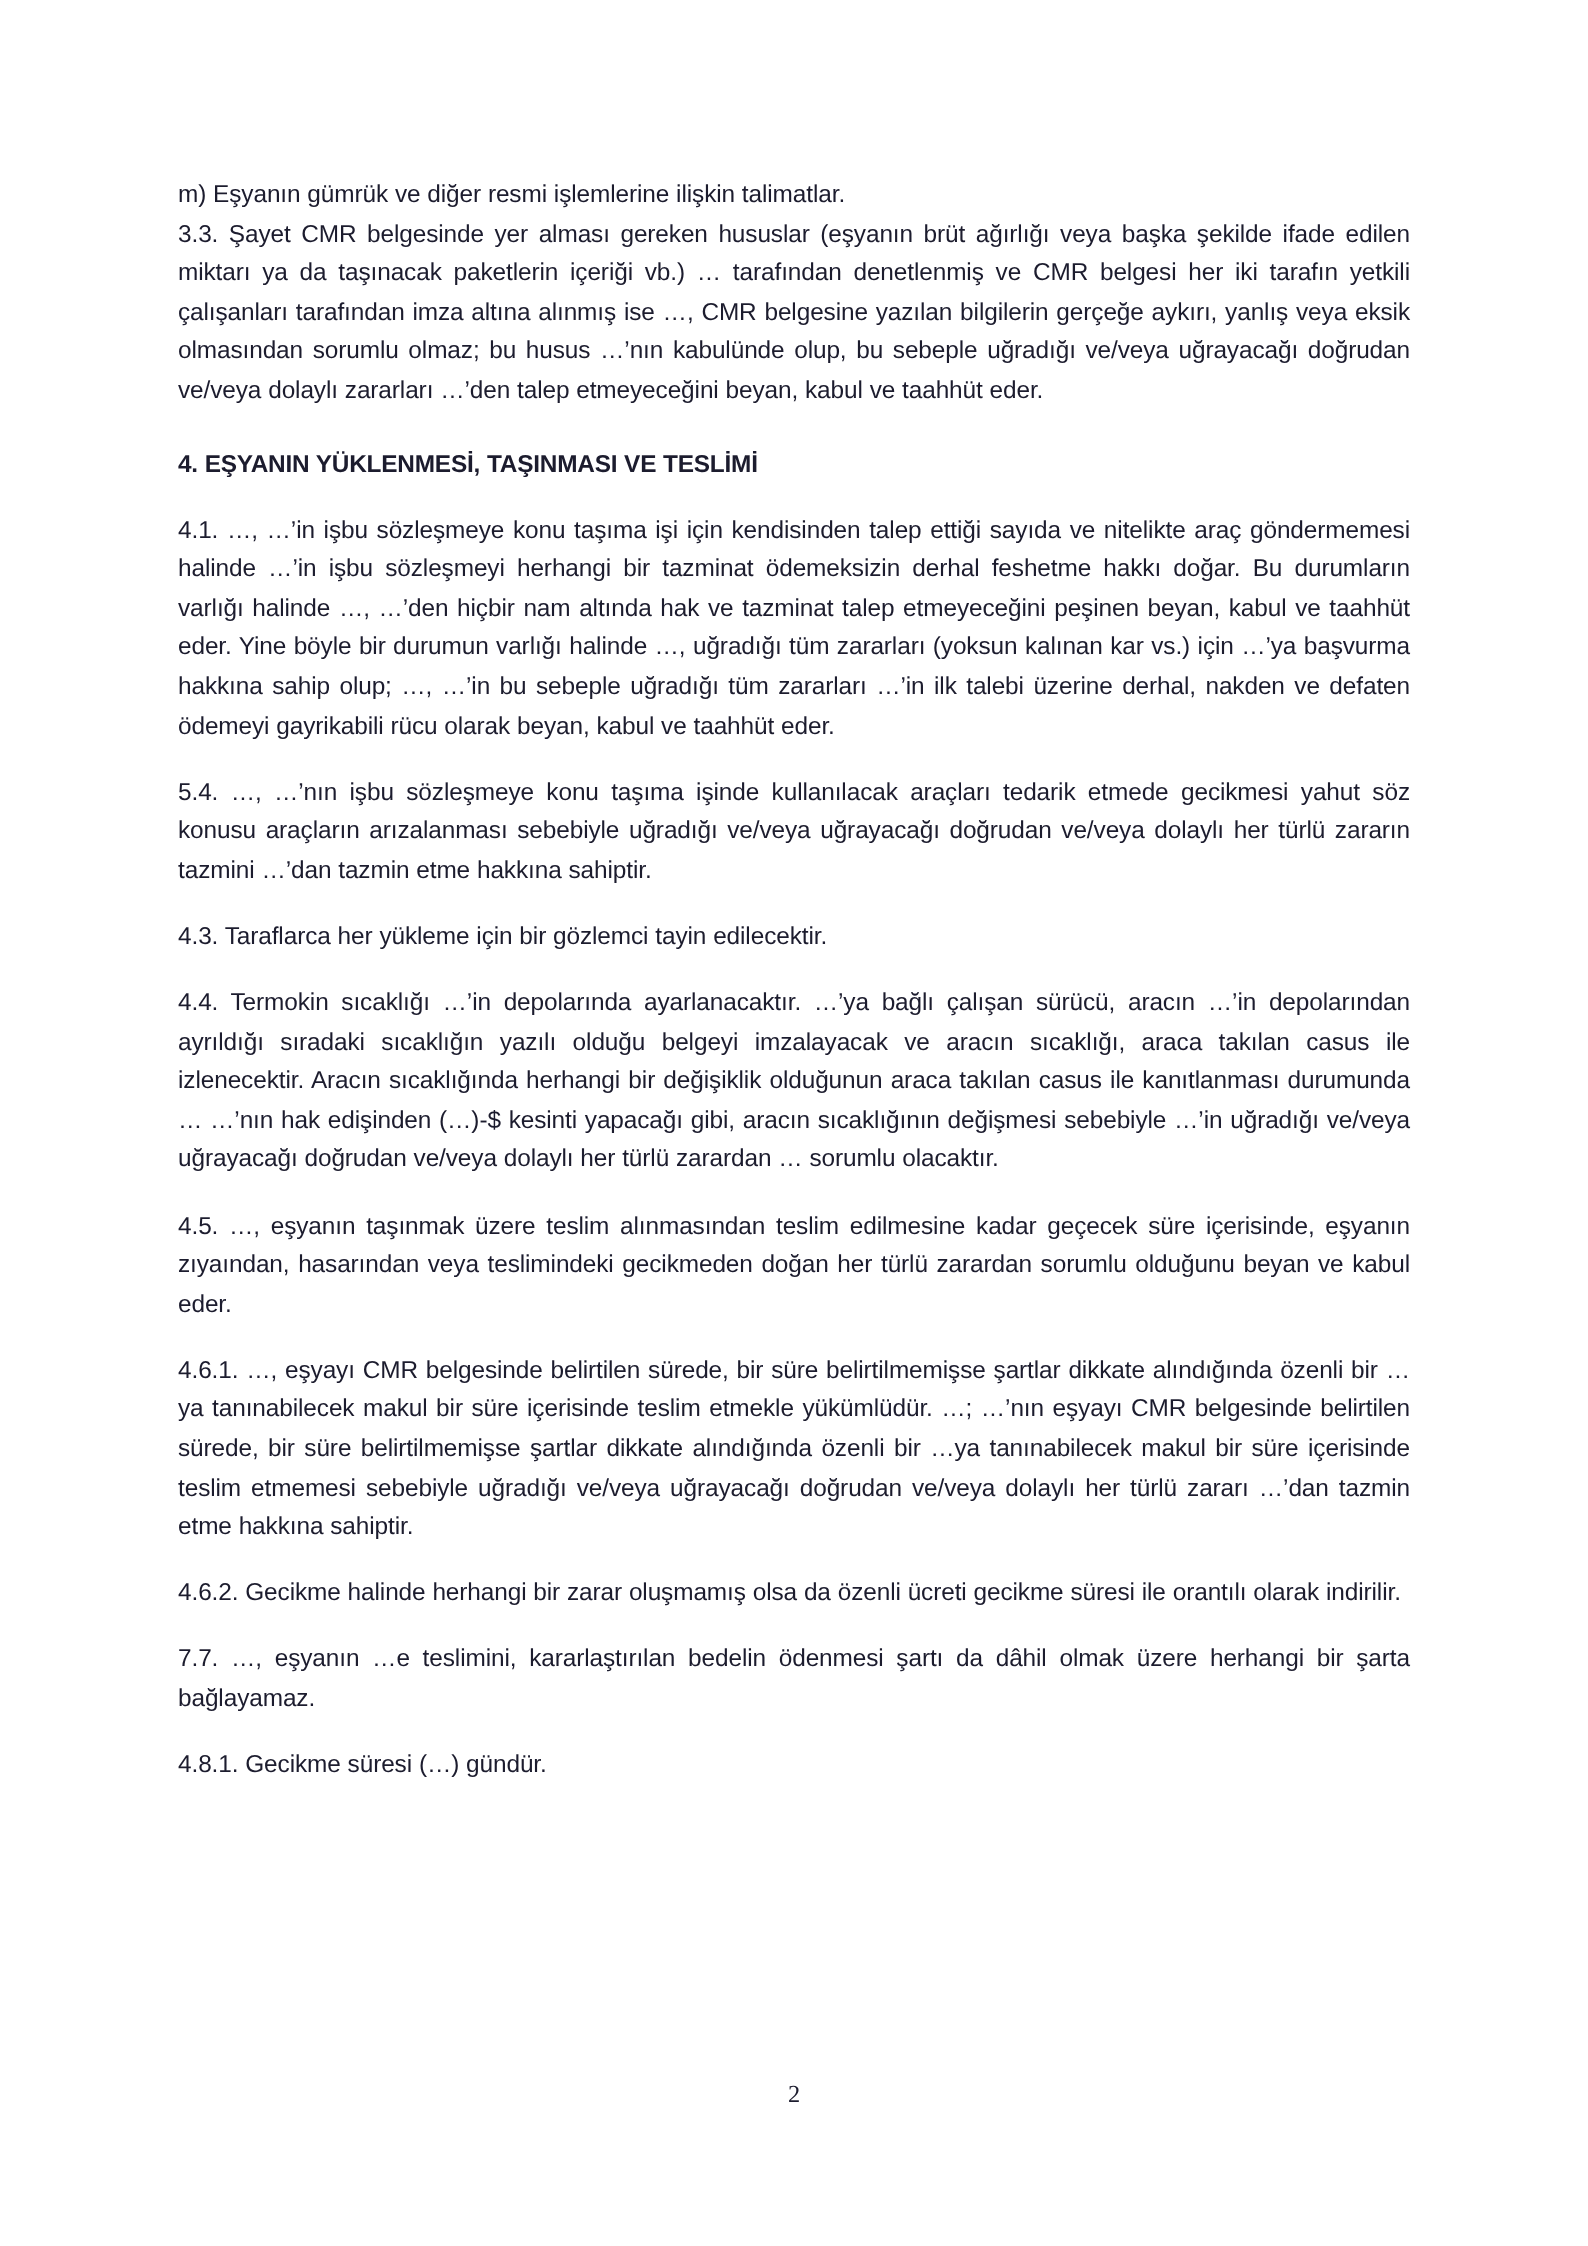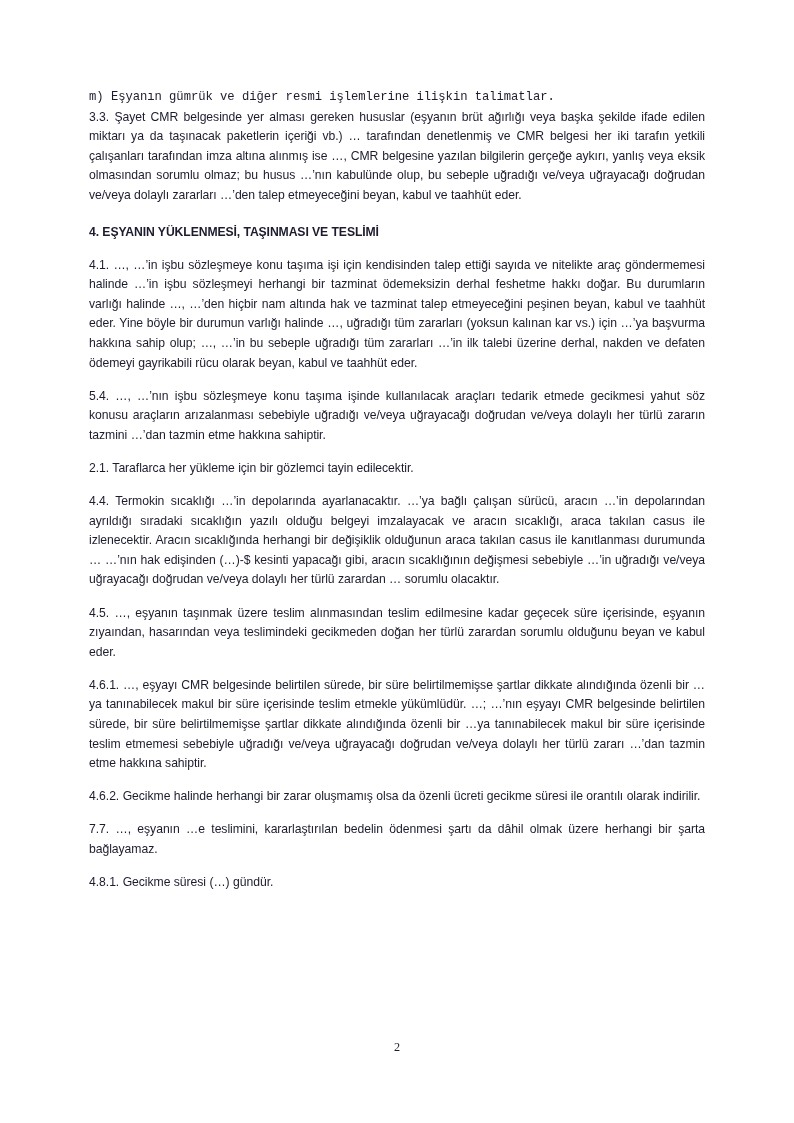--- a/index.html
+++ b/index.html
@@ -30,21 +30,20 @@
     color: #1c1c2e;
     text-align: justify;
     text-justify: inter-word;
     margin: 0 0 13.5px 0;
     hyphens: none;
     letter-spacing: -0.05px;
     word-spacing: 0.1px;
   }
   .para.tight {
     margin-bottom: 0;
-    font-family: Liberation Mono, monospace;
   }
   .para.heading {
     font-weight: bold;
     text-align: left;
     margin-top: 17px;
     letter-spacing: -0.1px;
   }
   .page-number {
     position: absolute;
     left: 0;
@@ -66,21 +65,21 @@
 
 
     <p class="para">3.3. Şayet CMR belgesinde yer alması gereken hususlar (eşyanın brüt ağırlığı veya başka şekilde ifade edilen miktarı ya da taşınacak paketlerin içeriği vb.) … tarafından denetlenmiş ve CMR belgesi her iki tarafın yetkili çalışanları tarafından imza altına alınmış ise …, CMR belgesine yazılan bilgilerin gerçeğe aykırı, yanlış veya eksik olmasından sorumlu olmaz; bu husus …’nın kabulünde olup, bu sebeple uğradığı ve/veya uğrayacağı doğrudan ve/veya dolaylı zararları …’den talep etmeyeceğini beyan, kabul ve taahhüt eder.</p>
 
     <p class="para heading">4. EŞYANIN YÜKLENMESİ, TAŞINMASI VE TESLİMİ</p>
 
     <p class="para">4.1. …, …’in işbu sözleşmeye konu taşıma işi için kendisinden talep ettiği sayıda ve nitelikte araç göndermemesi halinde …’in işbu sözleşmeyi herhangi bir tazminat ödemeksizin derhal feshetme hakkı doğar. Bu durumların varlığı halinde …, …’den hiçbir nam altında hak ve tazminat talep etmeyeceğini peşinen beyan, kabul ve taahhüt eder. Yine böyle bir durumun varlığı halinde …, uğradığı tüm zararları (yoksun kalınan kar vs.) için …’ya başvurma hakkına sahip olup; …, …’in bu sebeple uğradığı tüm zararları …’in ilk talebi üzerine derhal, nakden ve defaten ödemeyi gayrikabili rücu olarak beyan, kabul ve taahhüt eder.</p>
 
     <p class="para">5.4. …, …’nın işbu sözleşmeye konu taşıma işinde kullanılacak araçları tedarik etmede gecikmesi yahut söz konusu araçların arızalanması sebebiyle uğradığı ve/veya uğrayacağı doğrudan ve/veya dolaylı her türlü zararın tazmini …’dan tazmin etme hakkına sahiptir.</p>
 
-    <p class="para">2.1. Taraflarca her yükleme için bir gözlemci tayin edilecektir.</p>
+    <p class="para">4.3. Taraflarca her yükleme için bir gözlemci tayin edilecektir.</p>
 
     <p class="para">4.4. Termokin sıcaklığı …’in depolarında ayarlanacaktır. …’ya bağlı çalışan sürücü, aracın …’in depolarından ayrıldığı sıradaki sıcaklığın yazılı olduğu belgeyi imzalayacak ve aracın sıcaklığı, araca takılan casus ile izlenecektir. Aracın sıcaklığında herhangi bir değişiklik olduğunun araca takılan casus ile kanıtlanması durumunda … …’nın hak edişinden (…)-$ kesinti yapacağı gibi, aracın sıcaklığının değişmesi sebebiyle …’in uğradığı ve/veya uğrayacağı doğrudan ve/veya dolaylı her türlü zarardan … sorumlu olacaktır.</p>
 
     <p class="para">4.5. …, eşyanın taşınmak üzere teslim alınmasından teslim edilmesine kadar geçecek süre içerisinde, eşyanın zıyaından, hasarından veya teslimindeki gecikmeden doğan her türlü zarardan sorumlu olduğunu beyan ve kabul eder.</p>
 
     <p class="para">4.6.1. …, eşyayı CMR belgesinde belirtilen sürede, bir süre belirtilmemişse şartlar dikkate alındığında özenli bir …ya tanınabilecek makul bir süre içerisinde teslim etmekle yükümlüdür. …; …’nın eşyayı CMR belgesinde belirtilen sürede, bir süre belirtilmemişse şartlar dikkate alındığında özenli bir …ya tanınabilecek makul bir süre içerisinde teslim etmemesi sebebiyle uğradığı ve/veya uğrayacağı doğrudan ve/veya dolaylı her türlü zararı …’dan tazmin etme hakkına sahiptir.</p>
 
     <p class="para">4.6.2. Gecikme halinde herhangi bir zarar oluşmamış olsa da özenli ücreti gecikme süresi ile orantılı olarak indirilir.</p>
 
     <p class="para">7.7. …, eşyanın …e teslimini, kararlaştırılan bedelin ödenmesi şartı da dâhil olmak üzere herhangi bir şarta bağlayamaz.</p>

